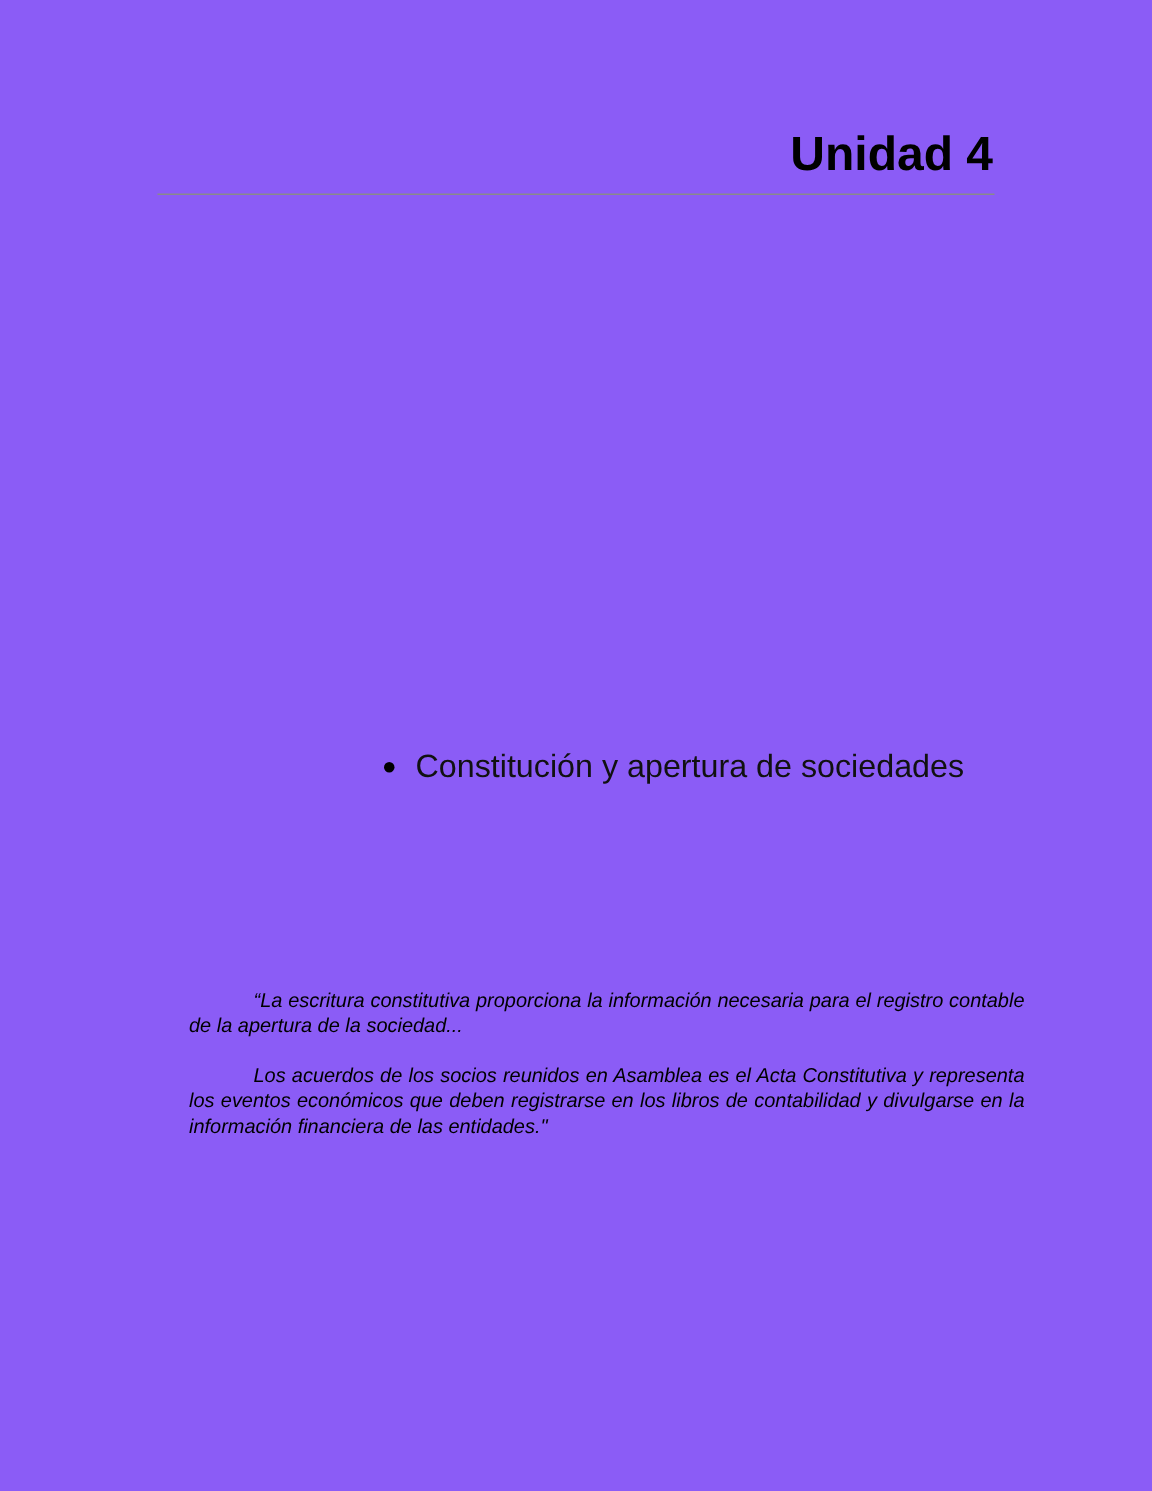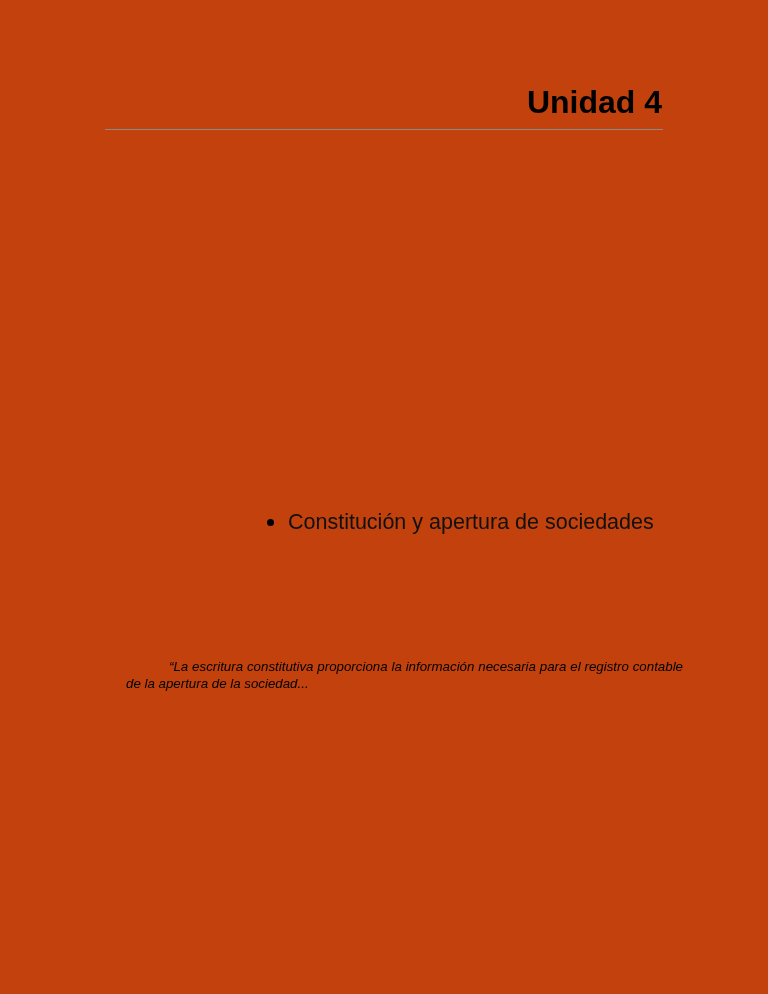--- a/index.html
+++ b/index.html
@@ -12,21 +12,21 @@
       height: 994px;
       position: relative;
       overflow: hidden;
       font-family: "Liberation Sans", sans-serif;
       color: #000000;
     }
     .page {
       position: absolute;
       left: 0; top: 0;
       width: 768px; height: 994px;
-      background: #c2410c;
+      background: #8b5cf6;
     }
     .unit-title {
       position: absolute;
       right: 106px;
       top: 82px;
       font-family: "Liberation Sans", sans-serif;
       font-weight: bold;
       font-size: 32px;
       line-height: 40px;
       letter-spacing: 0;
@@ -37,21 +37,21 @@
       left: 105px;
       top: 129px;
       width: 558px;
       height: 0;
       border-top: 1.5px solid #8a8a8a;
     }
     .topic-list {
       position: absolute;
       left: 250px;
       top: 496px;
-      margin: 11px;
+      margin: 0;
       padding: 0;
       list-style: none;
     }
     .topic-item {
       display: flex;
       align-items: center;
       font-size: 21.5px;
       line-height: 30px;
       color: #111;
     }
@@ -91,14 +91,15 @@
 
   <ul class="topic-list">
     <li class="topic-item">
       <span class="bullet"></span>
       <span>Constitución y apertura de sociedades</span>
     </li>
   </ul>
 
   <div class="quote">
     <p>“La escritura constitutiva proporciona la información necesaria para el registro contable de la apertura de la sociedad...</p>
+    <p>Los acuerdos de los socios reunidos en Asamblea es el Acta Constitutiva y representa los eventos económicos que deben registrarse en los libros de contabilidad y divulgarse en la información financiera de las entidades."</p>
   </div>
 </div>
 
 </body></html>

